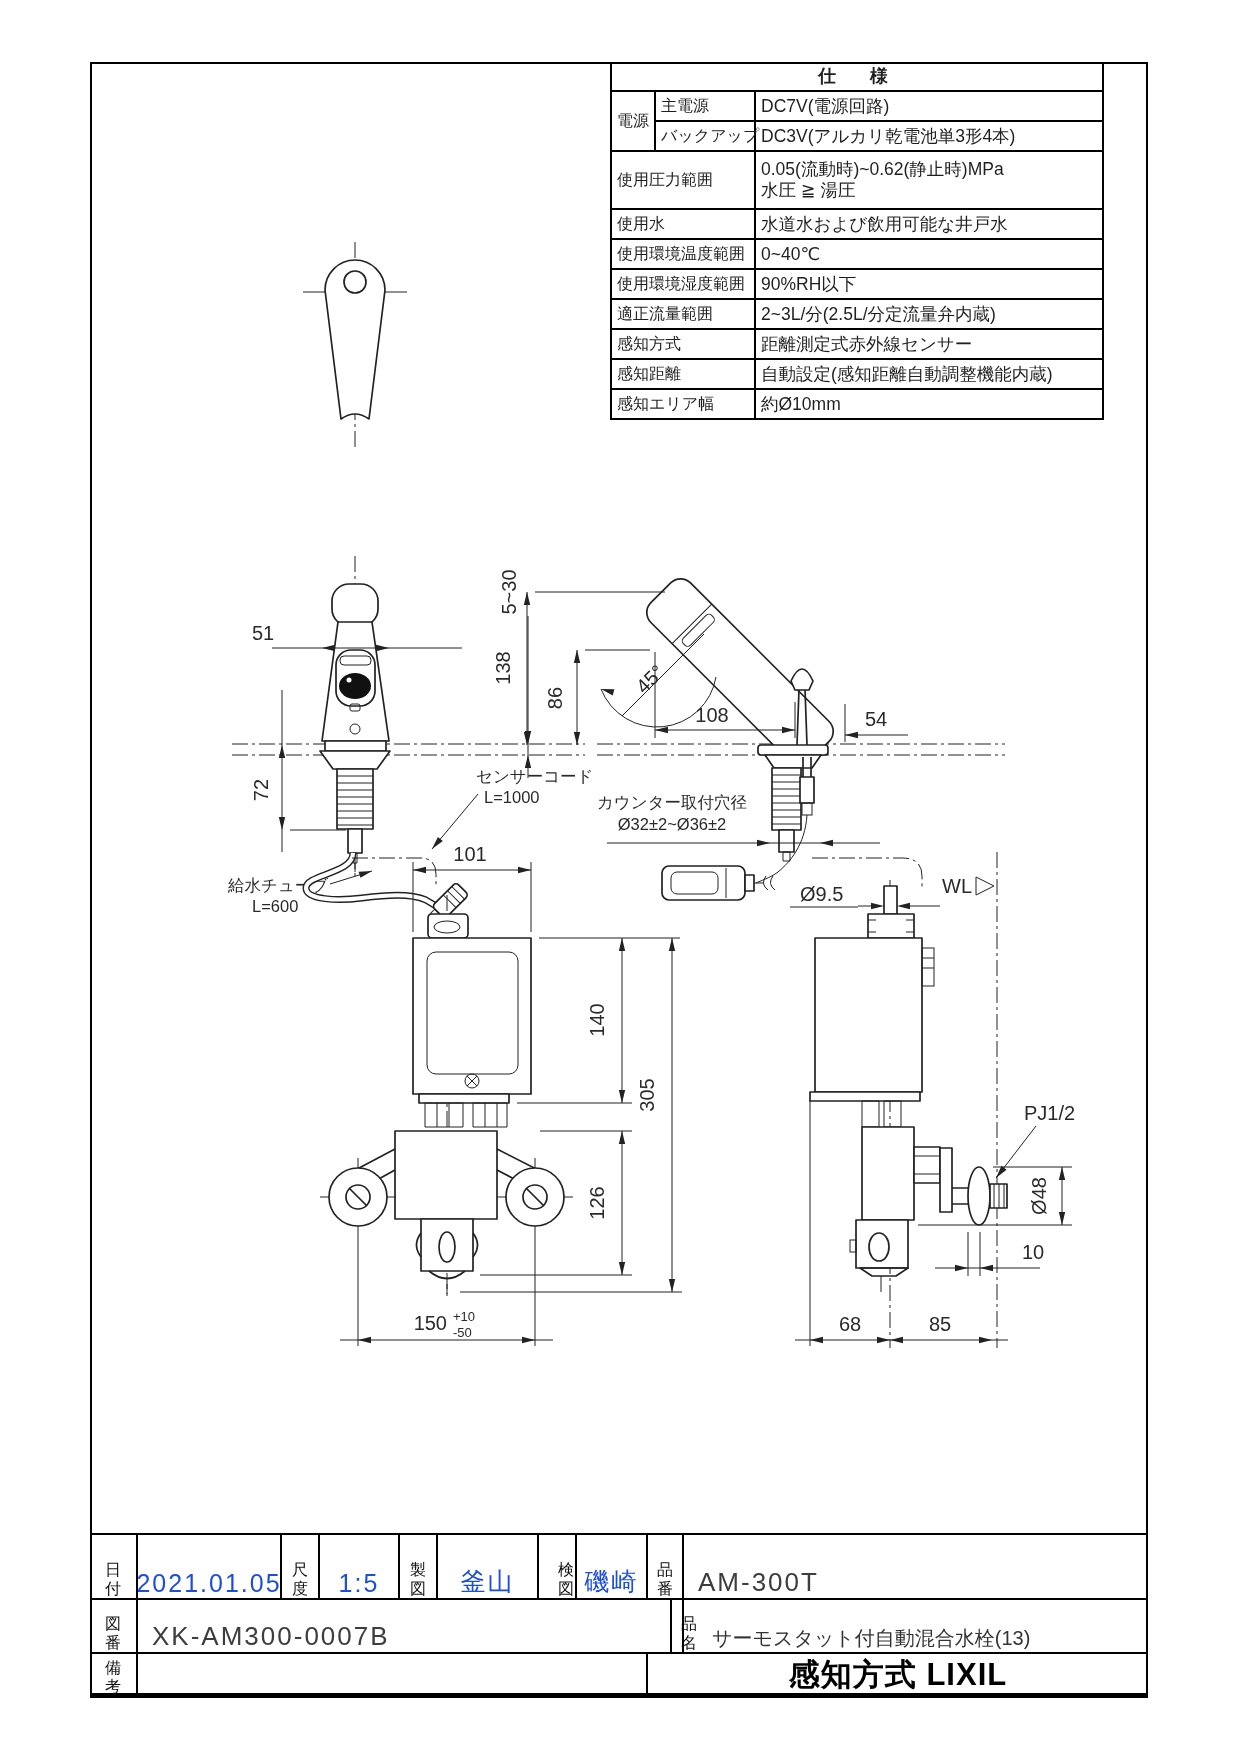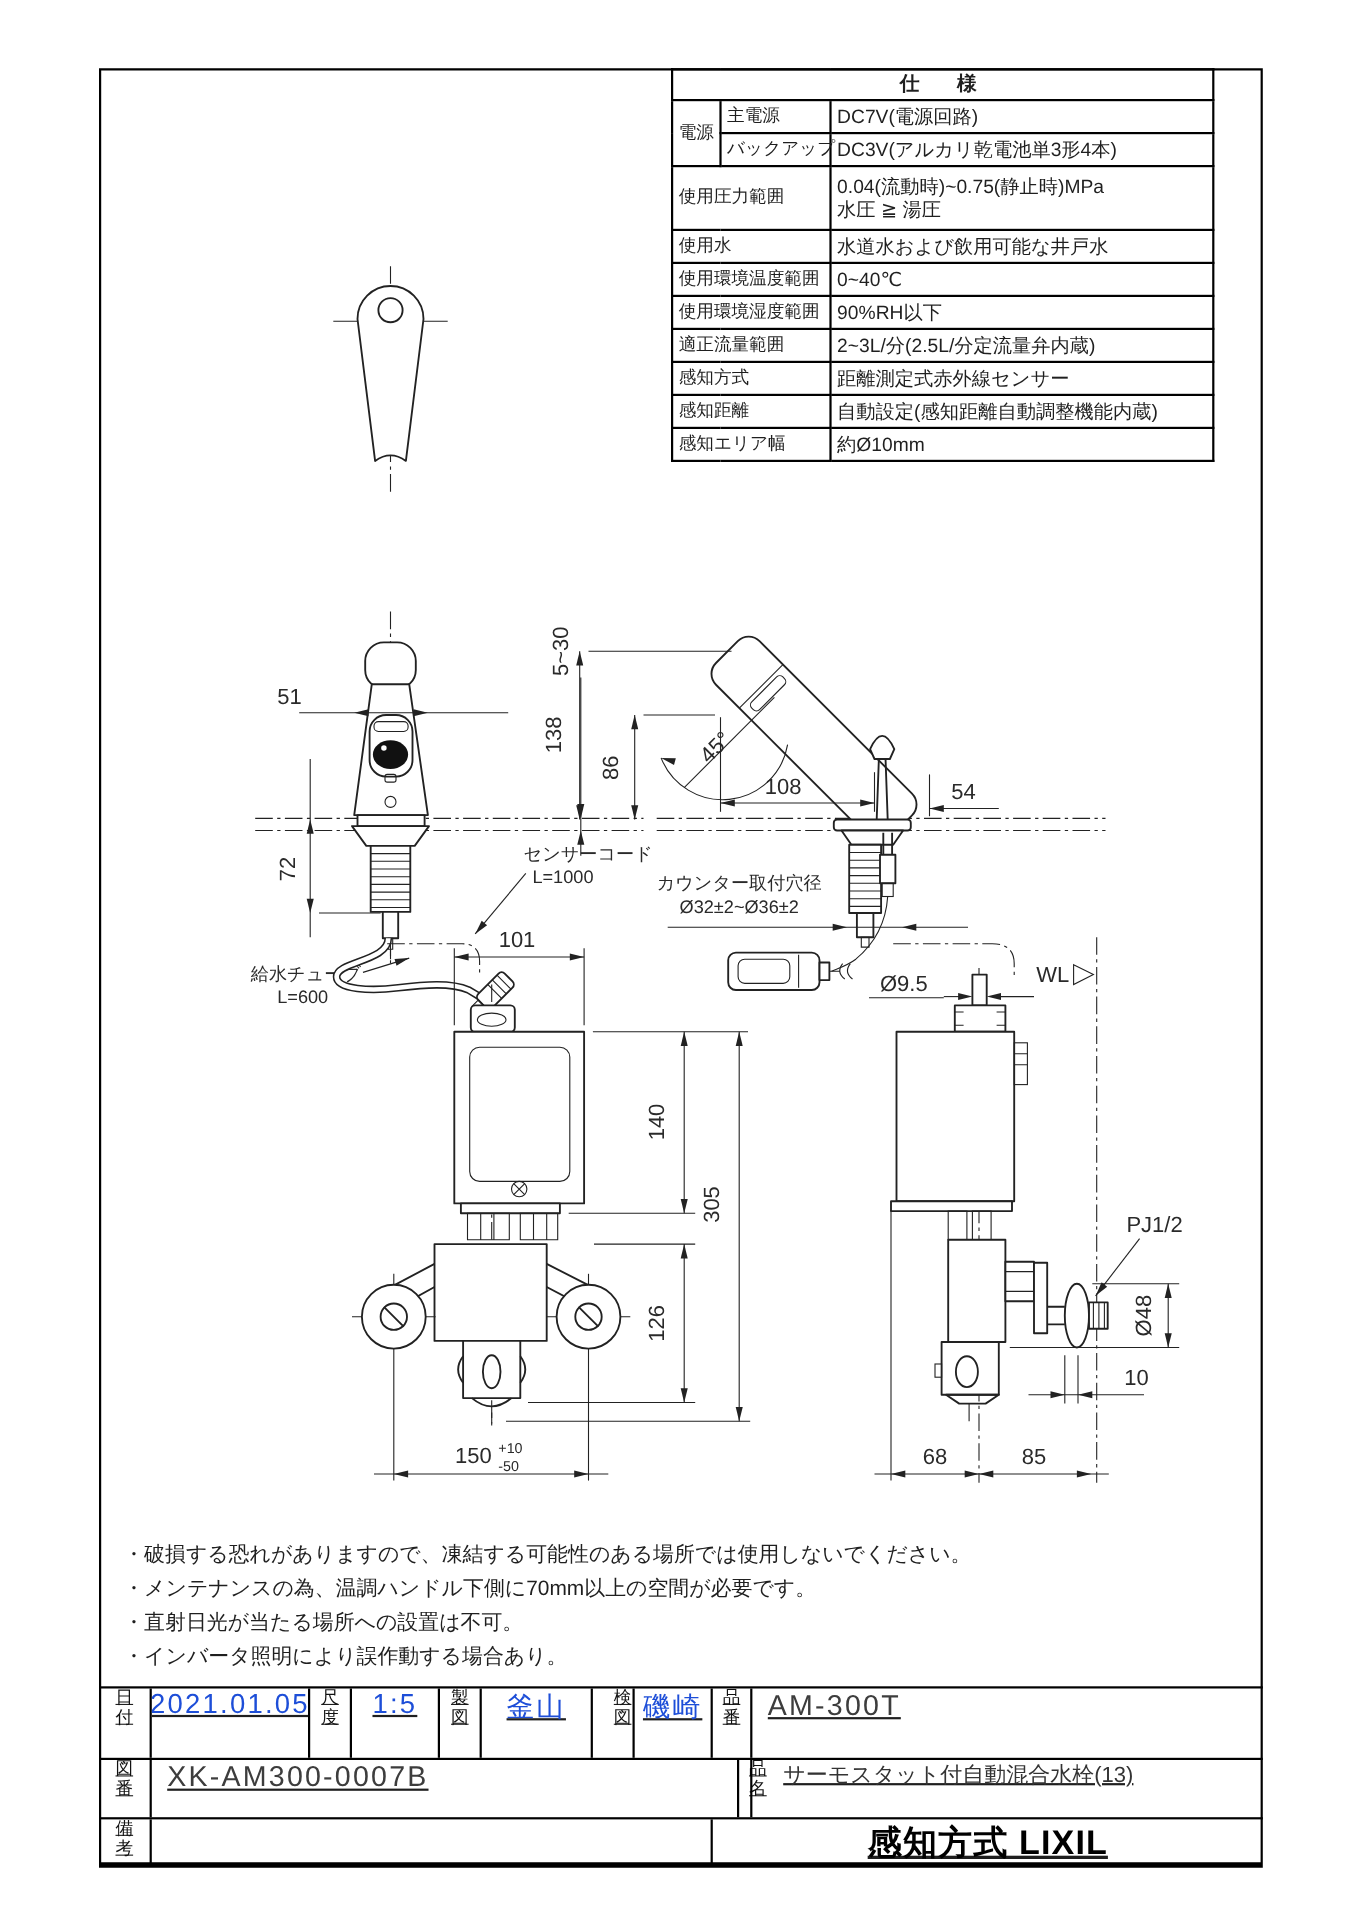--- a/index.html
+++ b/index.html
@@ -16,21 +16,21 @@
   #spec tr.std td{height:26px;}
   #spec tr.dbl td{height:54px;}
 
   
   #notes{position:absolute;left:112px;top:1398px;width:900px;}
   #notes div{font-size:19px;line-height:31px;white-space:nowrap;}
 
   
   #tblock{position:absolute;left:90px;top:1533px;width:1058px;height:163px;box-sizing:border-box;}
   .tb-row{position:absolute;left:0;width:1058px;border-top:2px solid #000;box-sizing:border-box;}
-  .cell{position:absolute;top:0;bottom:0;border-left:2px solid #000;box-sizing:border-box;display:flex;align-items:flex-start;justify-content:center;overflow:hidden;text-decoration:underline;}
+  .cell{position:absolute;top:0;bottom:0;border-left:2px solid #000;box-sizing:border-box;display:flex;align-items:flex-end;justify-content:center;overflow:hidden;}
   .cell.first{border-left:none;}
   .vlab{width:1.1em;font-size:16px;line-height:1.15;word-break:break-all;text-align:center;color:#111;}
   .cad{font-size:25px;color:#1d4ed8;letter-spacing:2px;}
   .cadbig{font-size:26px;color:#3d3d3d;letter-spacing:2px;}
   .left-al{justify-content:flex-start;padding-left:14px;}
   .pname{font-size:20px;color:#333;}
   .company{font-size:31px;font-weight:bold;color:#000;letter-spacing:1px;}
 
   
   #dwg{position:absolute;left:90px;top:62px;}
@@ -66,21 +66,21 @@
       <td class="lab">主電源</td>
       <td class="val">DC7V(電源回路)</td>
     </tr>
     <tr class="std">
       <td class="lab">バックアップ</td>
       <td class="val">DC3V(アルカリ乾電池単3形4本)</td>
     </tr>
     <tr class="dbl">
       <td colspan="2" class="lab">使用圧力範囲</td>
       <td class="val">
-        <div>0.04(流動時)~0.75(静止時)MPa</div>
+        <div>0.05(流動時)~0.62(静止時)MPa</div>
         <div>水圧 ≧ 湯圧</div>
       </td>
     </tr>
     <tr class="std">
           <td colspan="2" class="lab">使用水</td>
           <td class="val">水道水および飲用可能な井戸水</td>
         </tr>
     <tr class="std">
           <td colspan="2" class="lab">使用環境温度範囲</td>
           <td class="val">0~40℃</td>
@@ -364,26 +364,20 @@
       <line class="dim" x1="795" y1="1340" x2="1008" y2="1340"></line>
       <use href="#ah" class="ah" transform="translate(810,1340)"></use>
       <use href="#ah" class="ah" transform="translate(890,1340) rotate(180)"></use>
       <use href="#ah" class="ah" transform="translate(890,1340)"></use>
       <use href="#ah" class="ah" transform="translate(992,1340) rotate(180)"></use>
       <text class="dt" x="850" y="1331" text-anchor="middle">68</text>
       <text class="dt" x="940" y="1331" text-anchor="middle">85</text>
     </g>
   </svg>
 
-  <div id="notes">
-    <div>・破損する恐れがありますので、凍結する可能性のある場所では使用しないでください。</div>
-    <div>・メンテナンスの為、温調ハンドル下側に70mm以上の空間が必要です。</div>
-    <div>・直射日光が当たる場所への設置は不可。</div>
-    <div>・インバータ照明により誤作動する場合あり。</div>
-  </div>
 
   <div id="tblock">
     <div class="tb-row" style="top:0;height:65px;">
       <div class="cell first" style="left:0;width:46px;">
           <div class="vlab">日付</div>
         </div>
       <div class="cell" style="left:46px;width:144px;">
           <span class="cad">2021.01.05</span>
         </div>
       <div class="cell" style="left:190px;width:38px;">

